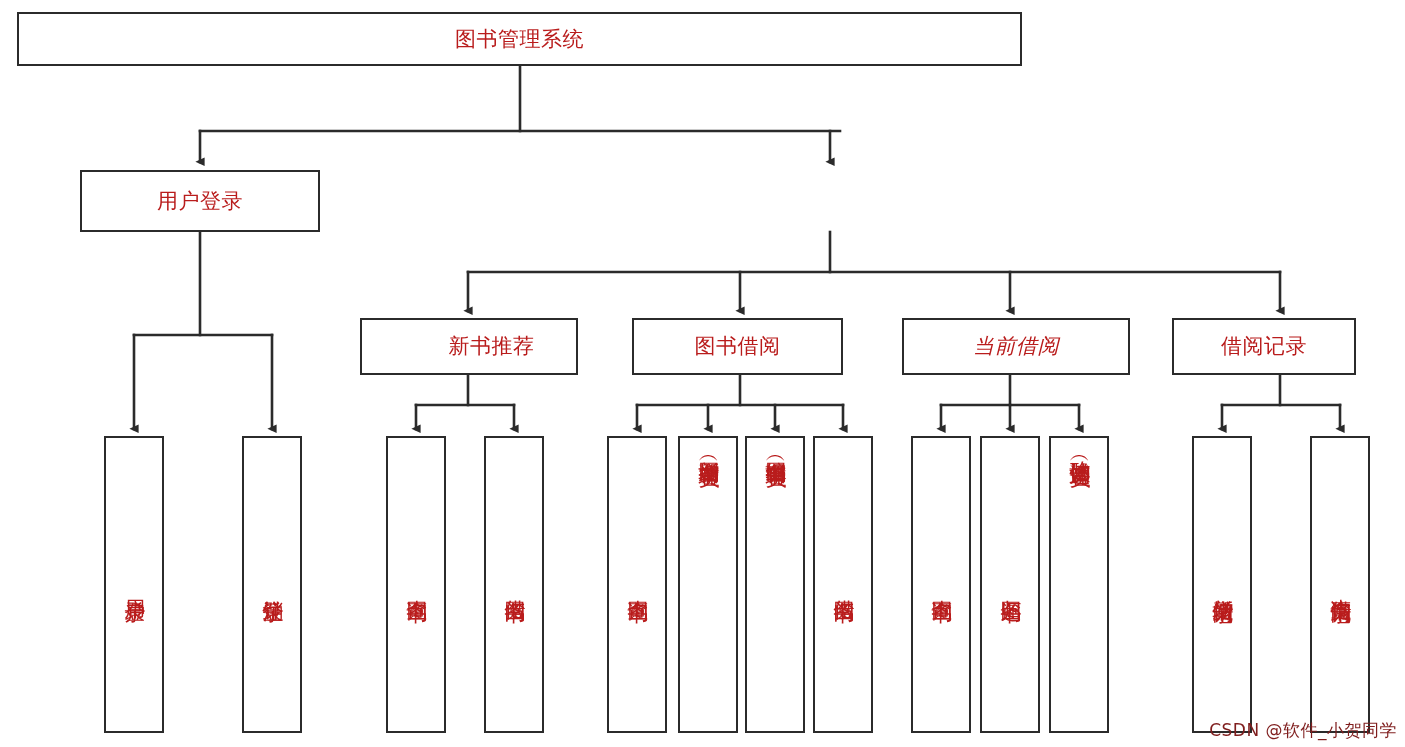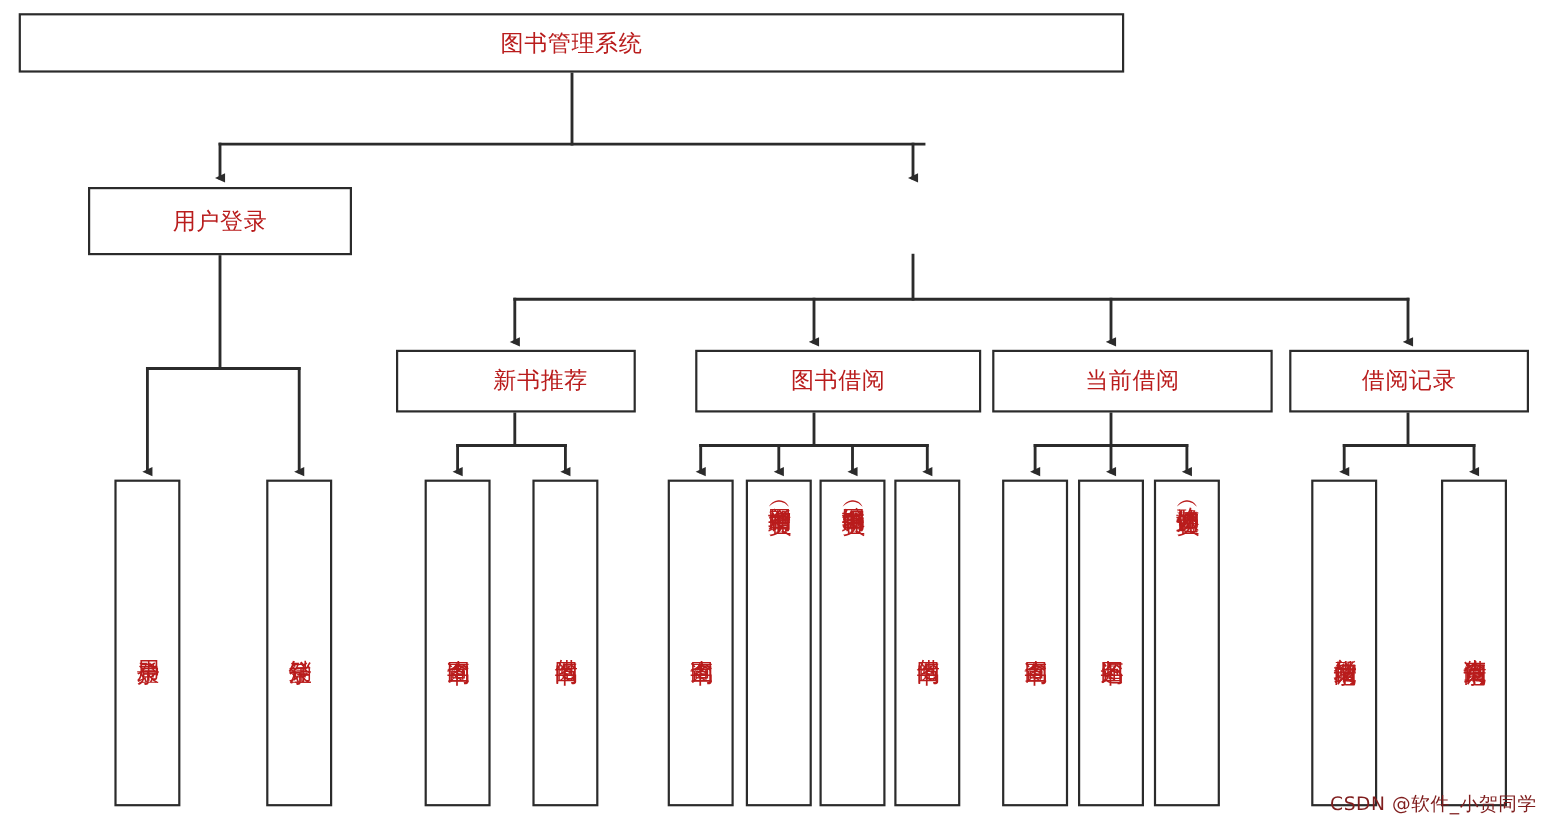--- a/index.html
+++ b/index.html
@@ -134,29 +134,29 @@
 
   <div class="node" style="left:80px; top:170px; width:240px; height:62px;">
     <span class="node-label">用户登录</span>
   </div>
 
 
   <div class="node" style="left:360px; top:318px; width:218px; height:57px;padding-left:45px;">
     <span class="node-label">新书推荐</span>
   </div>
 
-  <div class="node" style="left:632px; top:318px; width:260px; height:57px;">
+  <div class="node" style="left:632px; top:318px; width:211px; height:57px;">
     <span class="node-label">图书借阅</span>
   </div>
 
-  <div class="node" style="left:902px; top:318px; width:255px; height:57px;">
+  <div class="node" style="left:902px; top:318px; width:228px; height:57px;font-style:italic;">
     <span class="node-label">当前借阅</span>
   </div>
 
-  <div class="node" style="left:1172px; top:318px; width:218px; height:57px;">
+  <div class="node" style="left:1172px; top:318px; width:184px; height:57px;">
     <span class="node-label">借阅记录</span>
   </div>
 
   <div class="node vertical centered" style="left:104px; top:436px; width:60px; height:297px;">
     <span class="node-label">用户登录</span>
   </div>
 
   <div class="node vertical centered" style="left:242px; top:436px; width:60px; height:297px;">
     <span class="node-label">注销登录</span>
   </div>

